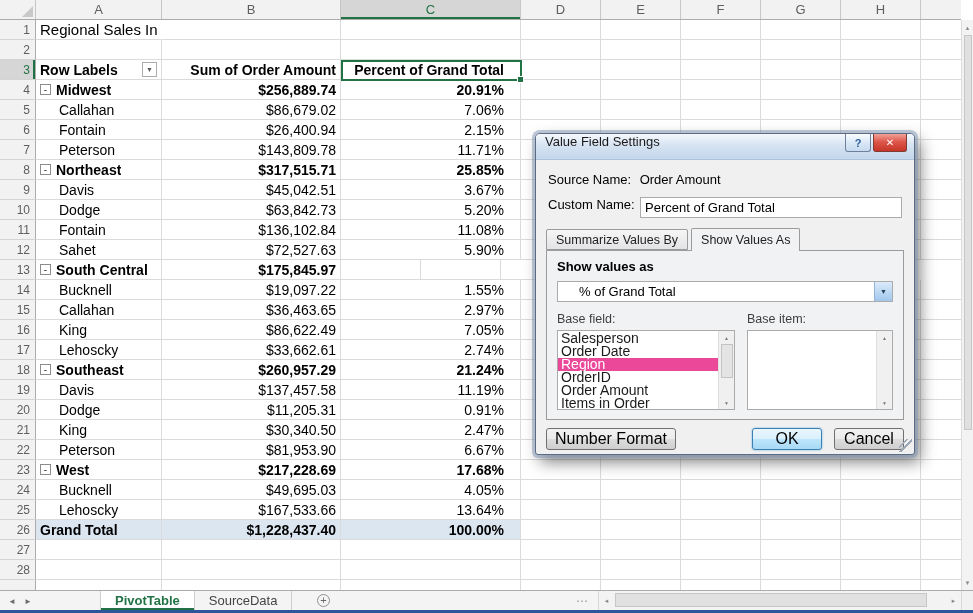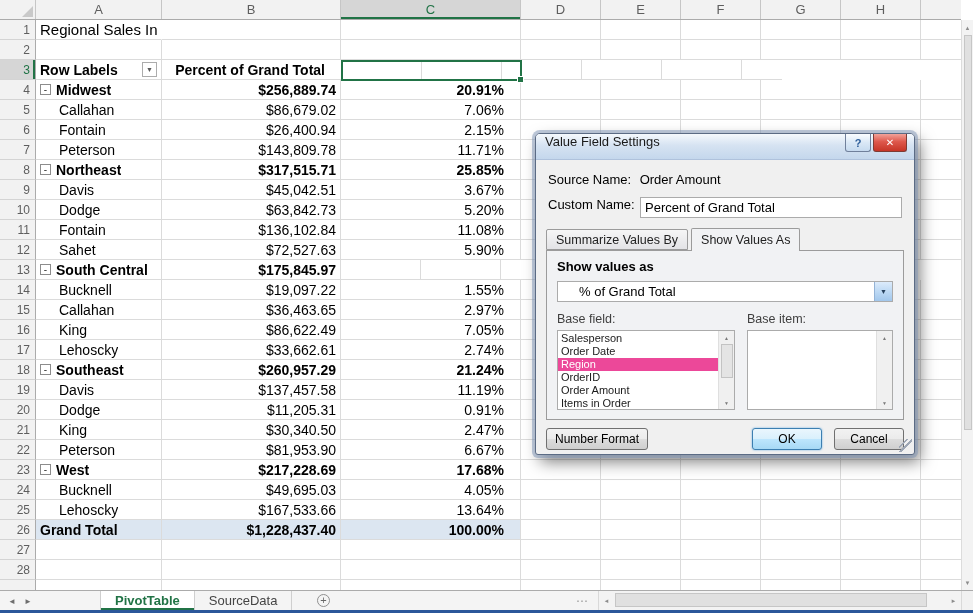--- a/index.html
+++ b/index.html
@@ -80,29 +80,29 @@
   .tabpanel{margin:0 10px;border:1px solid #9B9B9B;height:170px;background:#F1F2F4;padding:8px 10px;position:relative;z-index:1}
   .svlabel{font-weight:bold;height:16px}
   .combo{position:relative;margin-top:6px;height:21px;border:1px solid #ABABAB;background:#fff;line-height:19px;padding-left:21px}
   .combobtn{position:absolute;right:0;top:0;width:18px;height:19px;background:linear-gradient(#DCEBFB,#BDD9F4 50%,#A2C7EC);border-left:1px solid #94B3D6;display:flex;align-items:center;justify-content:center;font-size:7px;color:#27415E}
   .baselabels{margin-top:10px;display:flex;font-size:12.5px;color:#3F3F3F;height:15px}
   .bfl{width:190px}
   .lists{margin-top:3px;display:flex}
   .listbox{position:relative;height:80px;border:1px solid #ABABAB;background:#fff}
   .listbox.bf{width:178px;margin-right:12px}
   .listbox.bi{flex:1}
-  .items{position:absolute;top:1px;left:0;right:16px;bottom:1px;overflow:hidden;font-size:11px}
+  .items{position:absolute;top:1px;left:0;right:16px;bottom:1px;overflow:hidden;font-size:14px}
   .item{height:13px;line-height:13px;padding-left:3px;white-space:nowrap;color:#1a1a1a}
   .item.sel{background:#ec4899;color:#fff}
   .lscroll{position:absolute;top:0;right:0;bottom:0;width:16px;background:#F0F0F0;border-left:1px solid #DFDFDF;display:flex;flex-direction:column;align-items:center}
   .lup,.ldown{height:13px;width:100%;display:flex;align-items:center;justify-content:center;font-size:5px;color:#7A7A7A;flex:none}
   .ldown{margin-top:auto}
   .lthumb{width:12px;height:34px;background:#E4E4E4;border:1px solid #C3C3C3;flex:none}
   .dlgbtns{display:flex;margin:8px 10px 0;align-items:center}
-  .btn{height:22px;border:1px solid #707070;border-radius:3px;background:linear-gradient(#F2F2F2 0%,#EBEBEB 50%,#DDDDDD 50%,#CFCFCF 100%);font-family:inherit;font-size:12px;color:#000;padding:0 8px}
+  .btn{height:22px;border:1px solid #707070;border-radius:3px;background:linear-gradient(#F2F2F2 0%,#EBEBEB 50%,#DDDDDD 50%,#CFCFCF 100%);font-family:inherit;font-size:16px;color:#000;padding:0 8px}
   .btn.nf{margin-right:auto;min-width:100px}
   .btn.ok{min-width:70px;margin-right:12px;border-color:#3C7FB1;background:linear-gradient(#EAF6FD 0%,#D9F0FC 50%,#BEE6FD 50%,#A7D9F5 100%);box-shadow:0 0 2px #61A9E0}
   .btn.cancel{min-width:70px}
   .grip{position:absolute;right:2px;bottom:2px;width:13px;height:13px;background:
     linear-gradient(135deg,transparent 0 5px,#9EA7B5 5px 7px,transparent 7px 9px,#9EA7B5 9px 11px,transparent 11px)}
 </style>
 </head>
 <body>
 
 <div class="app">
@@ -176,20 +176,21 @@
           <div class="cell cx"></div>
           <div class="cell cx"></div>
           <div class="cell cx"></div>
           <div class="cell cfill"></div>
         </div>
         <div class="row header">
           <div class="cell ca">
             <div class="clabel">Row Labels</div>
             <div class="filterbtn">▼</div>
           </div>
+          <div class="cell cb">Sum of Order Amount</div>
           <div class="cell cc">Percent of Grand Total</div>
           <div class="cell cx"></div>
           <div class="cell cx"></div>
           <div class="cell cx"></div>
           <div class="cell cx"></div>
           <div class="cell cx"></div>
           <div class="cell cfill"></div>
         </div>
         <div class="row region">
           <div class="cell ca">

